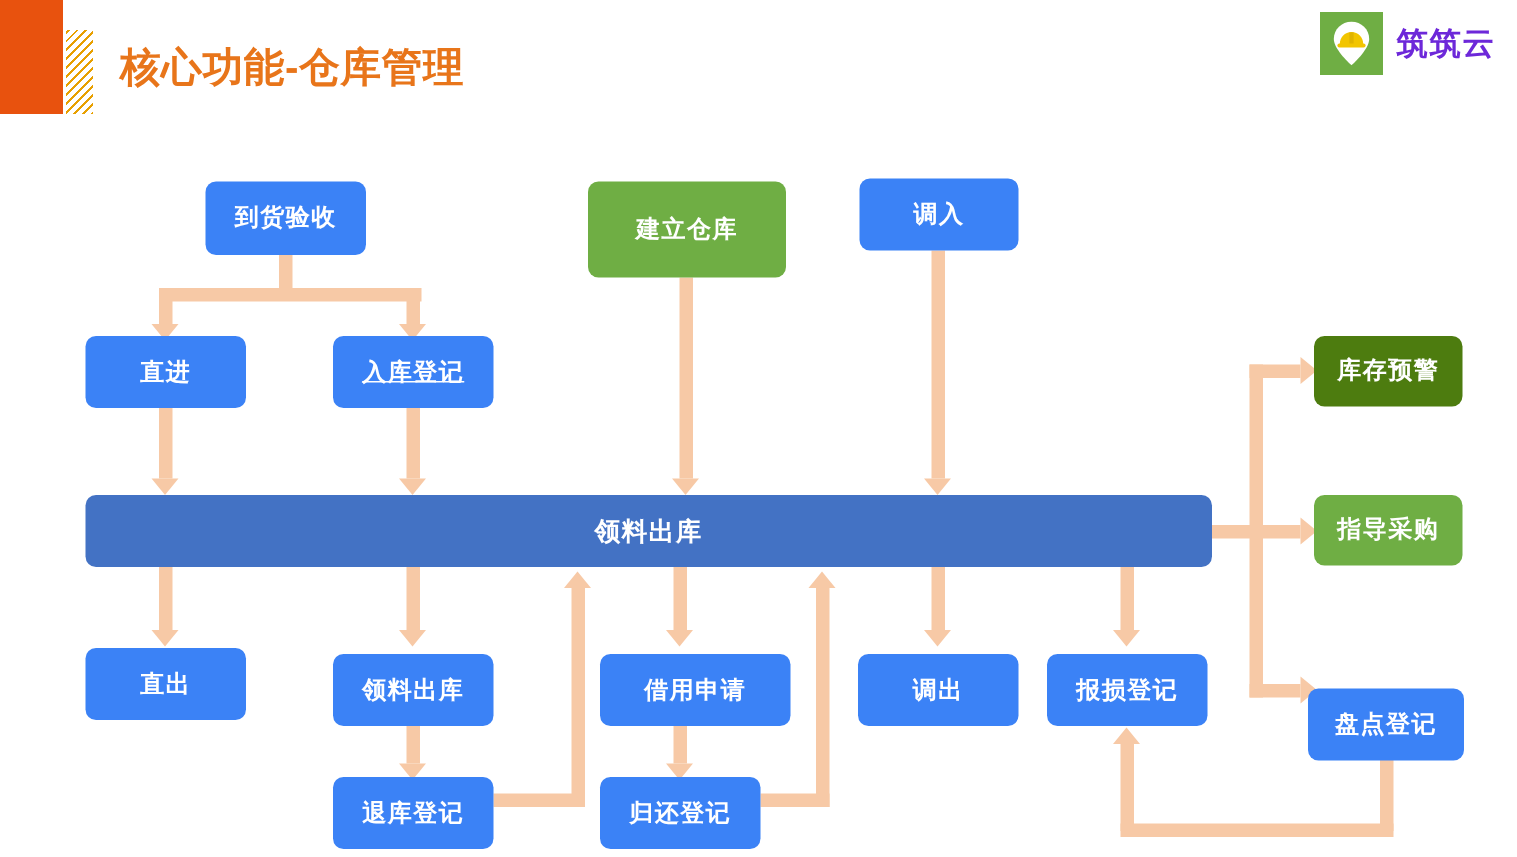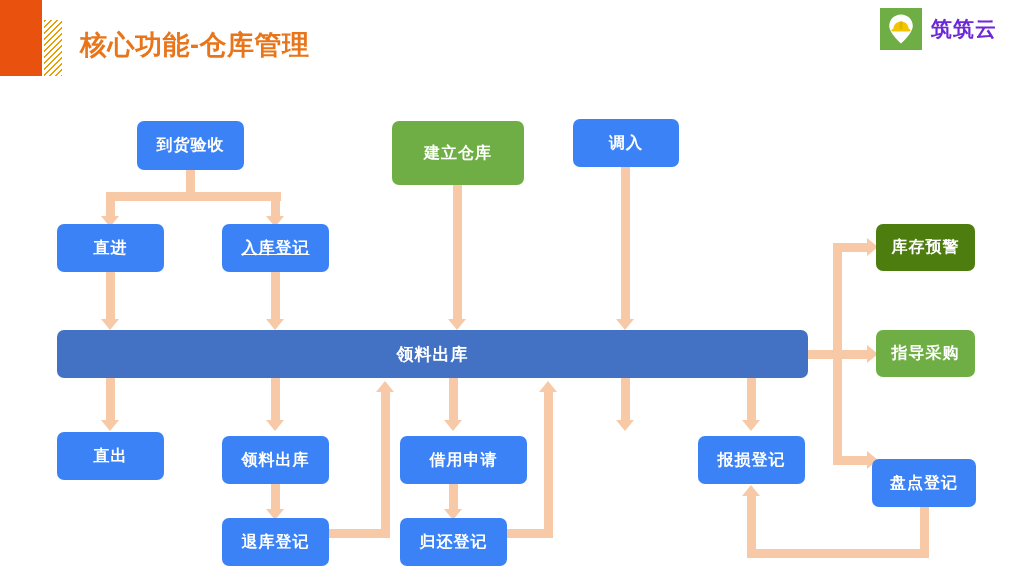--- a/index.html
+++ b/index.html
@@ -205,20 +205,23 @@
   </div>
 
   <div class="node n-orange" style="left:222px;top:436px;width:107px;height:48px;">
     <span>领料出库</span>
   </div>
 
   <div class="node n-orange" style="left:400px;top:436px;width:127px;height:48px;">
     <span>借用申请</span>
   </div>
 
+  <div class="node n-orange" style="left:572px;top:436px;width:107px;height:48px;">
+    <span>调出</span>
+  </div>
 
   <div class="node n-orange" style="left:698px;top:436px;width:107px;height:48px;">
     <span>报损登记</span>
   </div>
 
   <div class="node n-orange" style="left:872px;top:459px;width:104px;height:48px;">
     <span>盘点登记</span>
   </div>
 
   <div class="node n-orange" style="left:222px;top:518px;width:107px;height:48px;">

